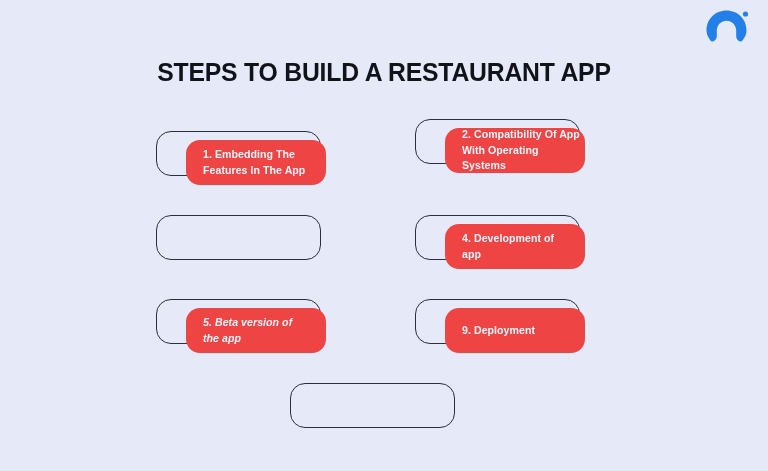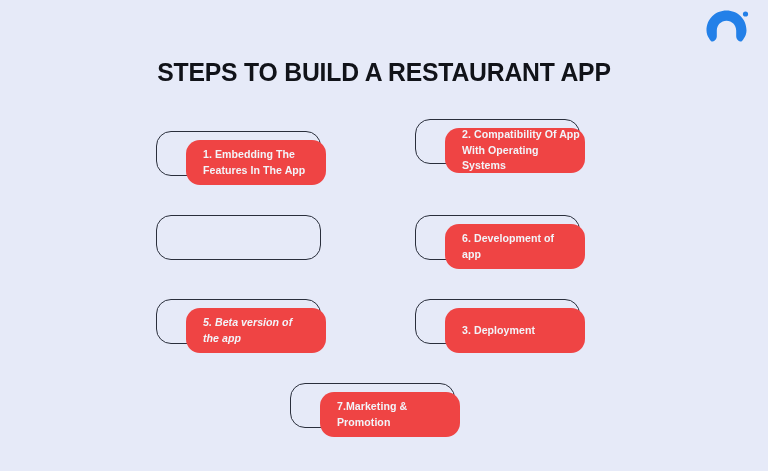--- a/index.html
+++ b/index.html
@@ -144,41 +144,37 @@
     </div>
   </div>
 
   <div class="card c3">
     <div class="outline"></div>
   </div>
 
   <div class="card c4">
     <div class="outline"></div>
     <div class="panel">
-      <span class="panel-text">6. Development of
+      <span class="panel-text">4. Development of
 app</span>
     </div>
   </div>
 
   <div class="card c5">
     <div class="outline"></div>
     <div class="panel">
       <span class="panel-text">5. Beta version of
 the app</span>
     </div>
   </div>
 
   <div class="card c6 single">
     <div class="outline"></div>
     <div class="panel">
-      <span class="panel-text">3. Deployment</span>
+      <span class="panel-text">9. Deployment</span>
     </div>
   </div>
 
   <div class="card c7">
     <div class="outline"></div>
-    <div class="panel">
-      <span class="panel-text">7.Marketing &amp;
-Promotion</span>
-    </div>
   </div>
 
 </div>
 
 </body></html>

